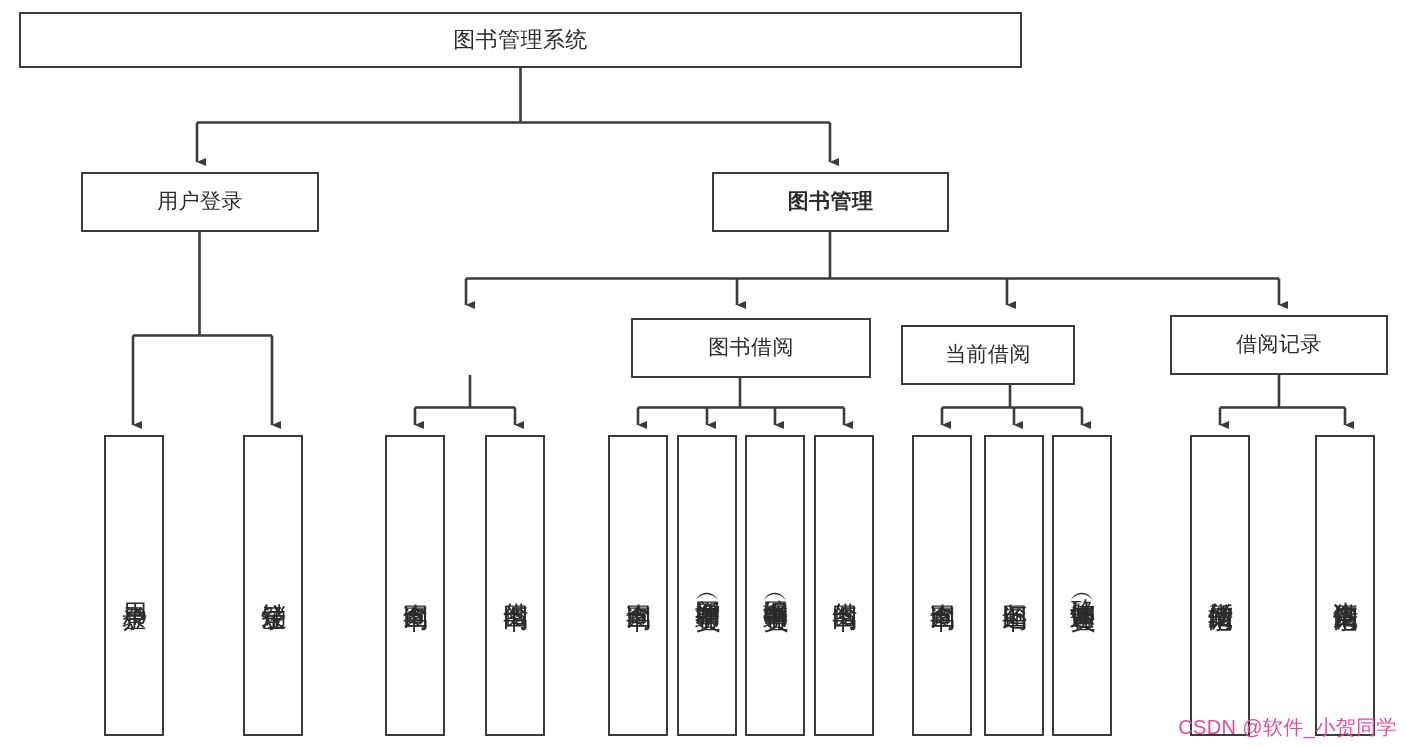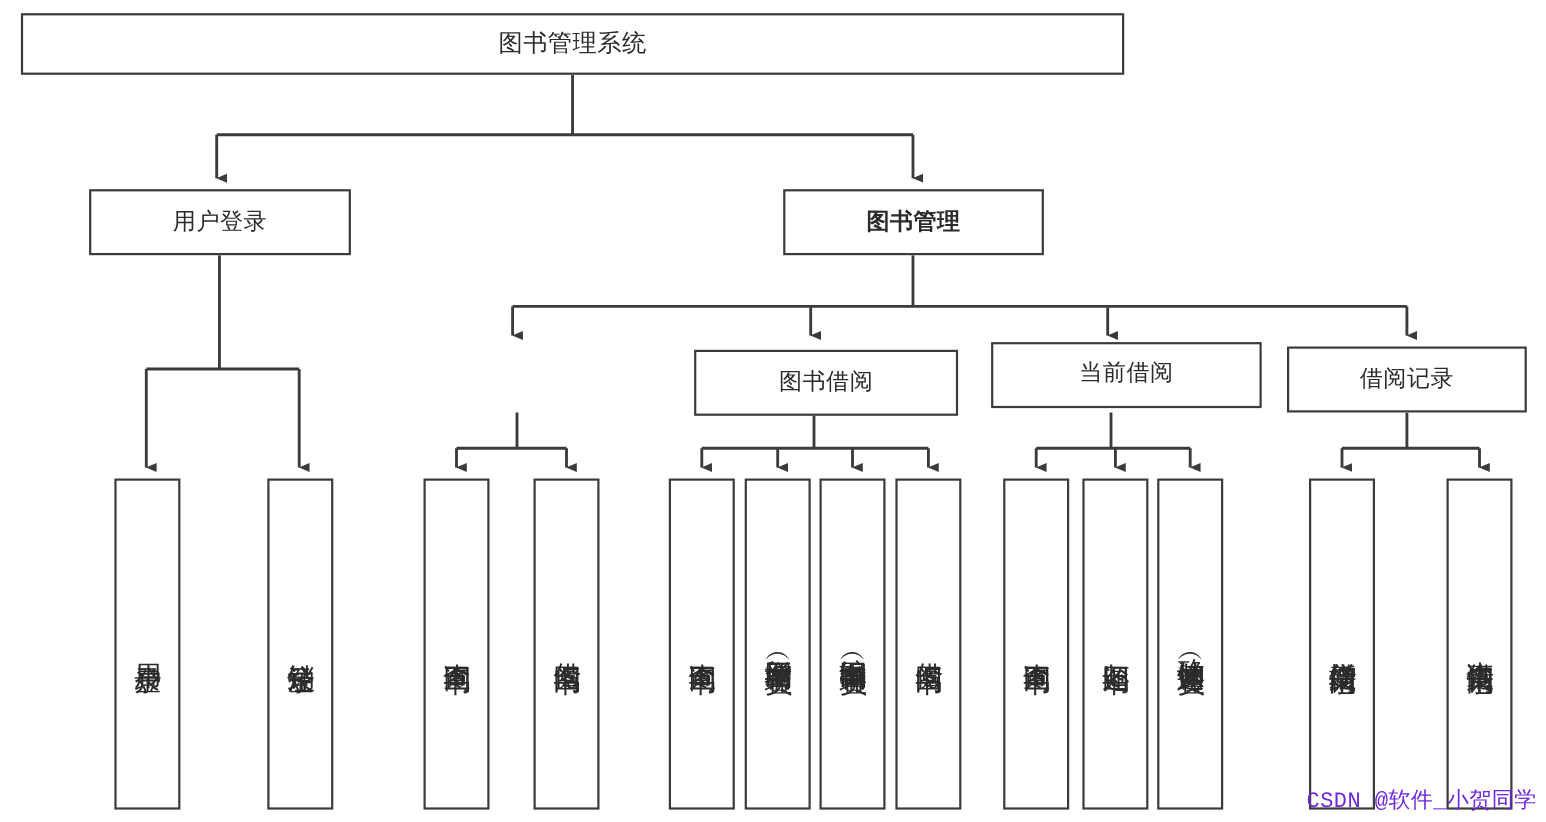--- a/index.html
+++ b/index.html
@@ -60,24 +60,24 @@
     font-size: 25px;
     line-height: 1.05;
     letter-spacing: 0.06em;
     white-space: nowrap;
   }
   .watermark {
     position: absolute;
     right: 8px;
     bottom: 6px;
     font-size: 20px;
-    color: #6d28d9;
+    color: #ec4899;
     letter-spacing: 0.02em;
     white-space: nowrap;
-    font-family: Liberation Mono, monospace;
+    font-family: Liberation Sans, sans-serif;
   }
 </style>
 </head>
 <body>
 
 <div id="canvas">
 
   <svg class="wires" viewBox="0 0 1405 747">
     <defs>
       <marker id="arrow" markerWidth="9" markerHeight="10" refX="4.5" refY="9.4" orient="auto" markerUnits="userSpaceOnUse">
@@ -135,21 +135,21 @@
   <div class="node horiz" style="left: 81px; top: 172px; width: 238px; height: 60px;">
     <span class="label">用户登录</span>
   </div>
   <div class="node horiz" style="left: 712px; top: 172px; width: 237px; height: 60px; font-weight: bold;">
     <span class="label">图书管理</span>
   </div>
 
   <div class="node horiz" style="left: 631px; top: 318px; width: 240px; height: 60px;">
     <span class="label">图书借阅</span>
   </div>
-  <div class="node horiz" style="left: 901px; top: 311px; width: 246px; height: 60px; font-family: Liberation Mono, monospace;">
+  <div class="node horiz" style="left: 901px; top: 325px; width: 174px; height: 60px;">
     <span class="label">当前借阅</span>
   </div>
   <div class="node horiz" style="left: 1170px; top: 315px; width: 218px; height: 60px;">
     <span class="label">借阅记录</span>
   </div>
 
   <div class="node vert" style="left: 104px; top: 435px; width: 60px; height: 301px;">
     <span class="label">用户登录</span>
   </div>
   <div class="node vert" style="left: 243px; top: 435px; width: 60px; height: 301px;">

